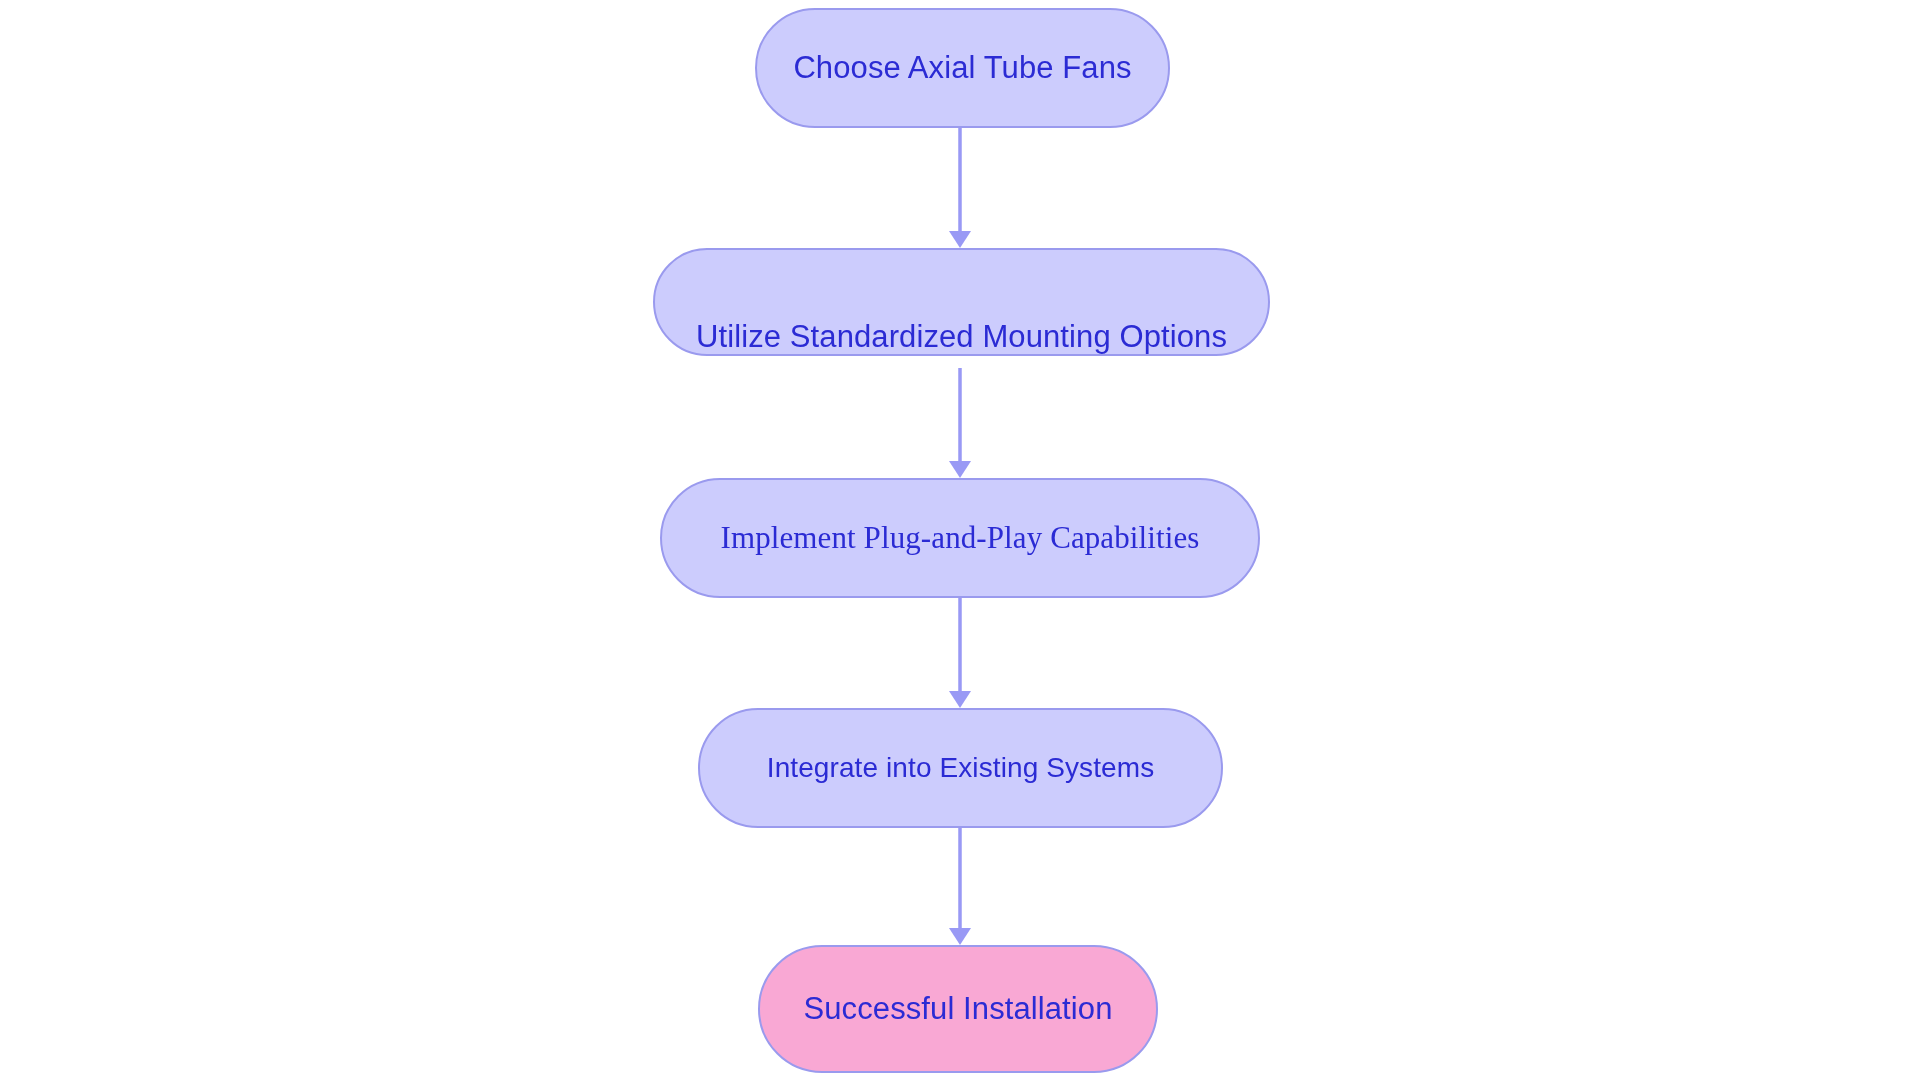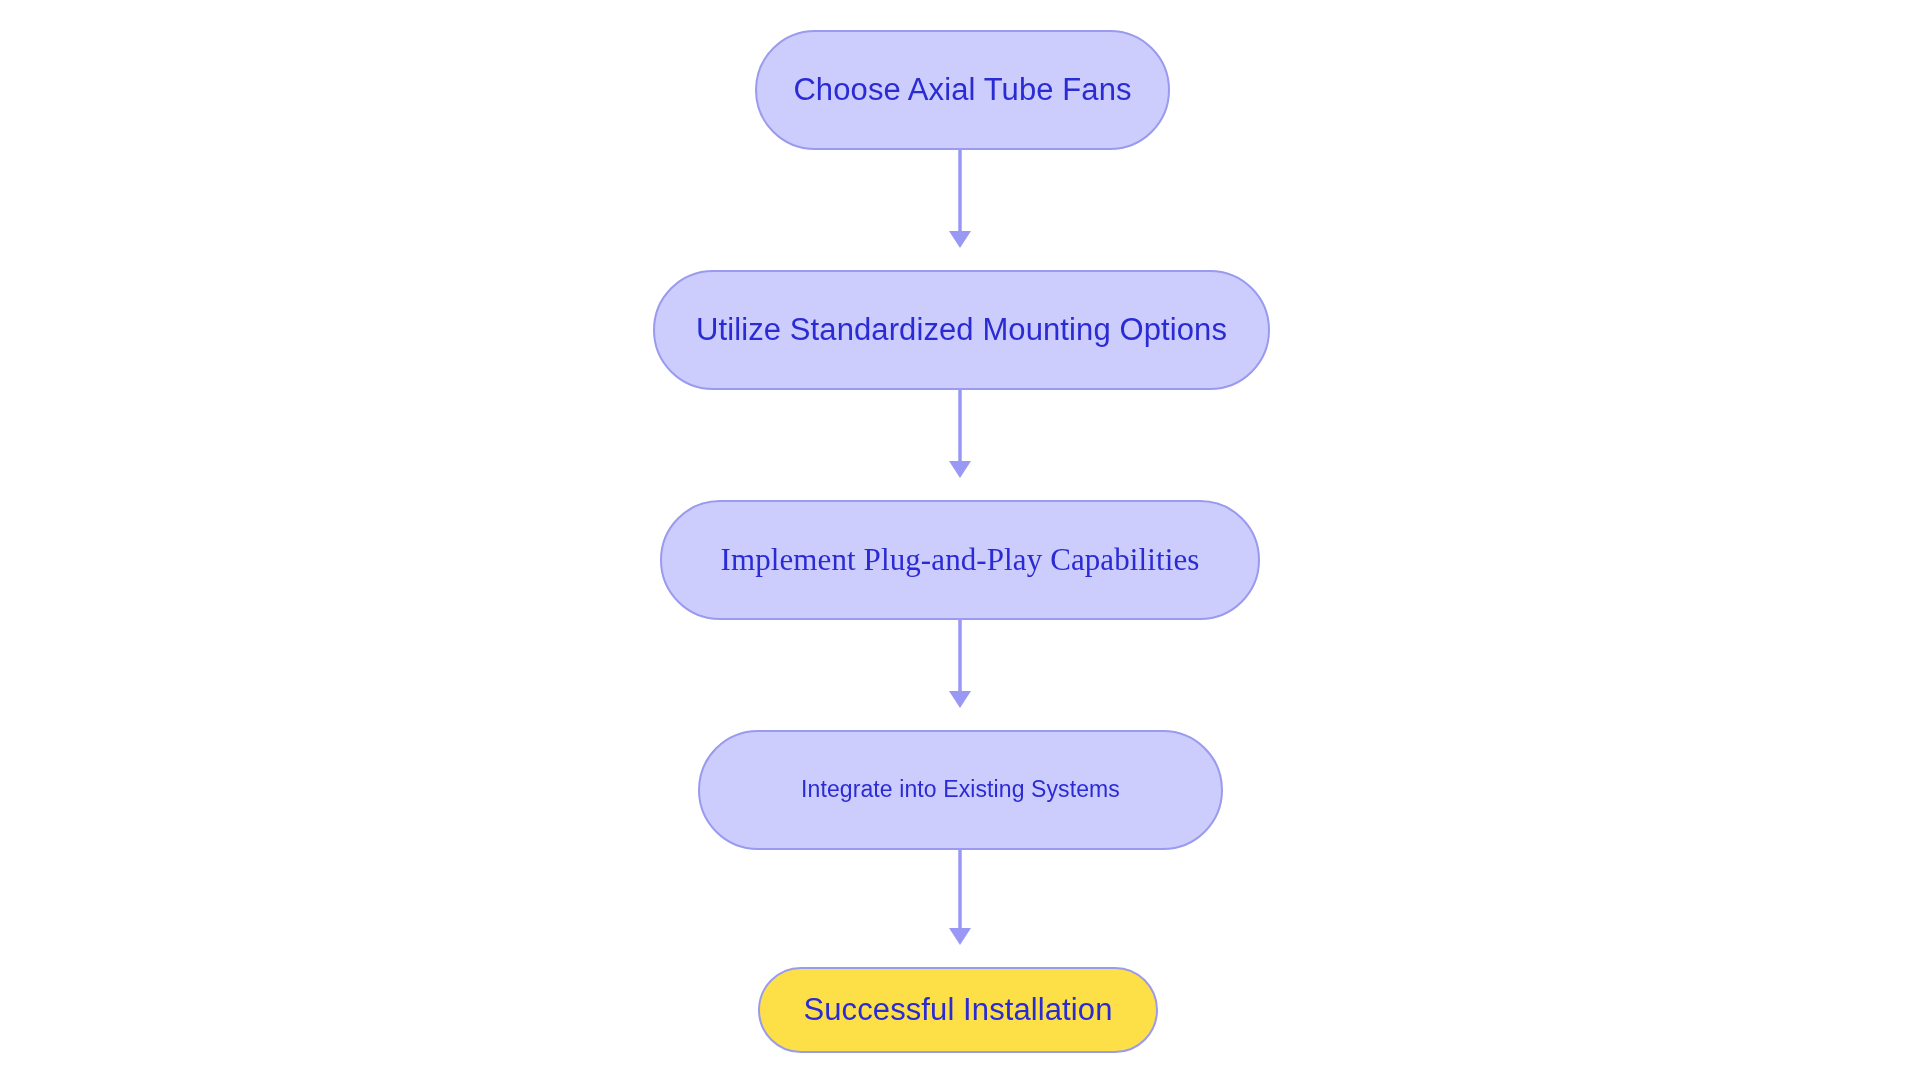--- a/index.html
+++ b/index.html
@@ -31,21 +31,20 @@
     display: flex;
     align-items: center;
     justify-content: center;
     border-style: solid;
     border-width: 2px;
     border-radius: 999px;
     text-align: center;
     line-height: 1.1;
     white-space: nowrap;
     user-select: none;
-    margin-top: 22px;
   }
   .node-label {
     display: block;
     letter-spacing: 0.1px;
   }
 </style>
 </head>
 <body>
 
 <div id="canvas" style="background: rgb(255, 255, 255);">
@@ -66,27 +65,27 @@
       <g>
         <line x1="960" y1="828" x2="960" y2="929" stroke="#9999f5" stroke-width="3.5"></line>
         <polygon points="949,928 971,928 960,945" fill="#9999f5"></polygon>
       </g>
     </svg>
 
   <div id="node-layer">
       <div class="node" style="left: 755px; top: 8px; width: 415px; height: 120px; background: rgb(204, 204, 253); border-color: rgb(154, 154, 238); color: rgb(43, 43, 212); font-size: 31px;">
         <span class="node-label">Choose Axial Tube Fans</span>
       </div>
-      <div class="node" style="left: 653px; top: 248px; width: 617px; height: 120px; background: rgb(204, 204, 253); border-color: rgb(154, 154, 238); color: rgb(43, 43, 212); font-size: 31px;">
+      <div class="node" style="left: 653px; top: 248px; width: 617px; height: 108px; background: rgb(204, 204, 253); border-color: rgb(154, 154, 238); color: rgb(43, 43, 212); font-size: 31px; align-items: flex-end;">
         <span class="node-label">Utilize Standardized Mounting Options</span>
       </div>
       <div class="node" style="left: 660px; top: 478px; width: 600px; height: 120px; background: rgb(204, 204, 253); border-color: rgb(154, 154, 238); color: rgb(43, 43, 212); font-size: 31px; font-family: Liberation Serif, serif;">
         <span class="node-label">Implement Plug-and-Play Capabilities</span>
       </div>
-      <div class="node" style="left: 698px; top: 708px; width: 525px; height: 120px; background: rgb(204, 204, 253); border-color: rgb(154, 154, 238); color: rgb(43, 43, 212); font-size: 23px;">
+      <div class="node" style="left: 698px; top: 708px; width: 525px; height: 120px; background: rgb(204, 204, 253); border-color: rgb(154, 154, 238); color: rgb(43, 43, 212); font-size: 28px;">
         <span class="node-label">Integrate into Existing Systems</span>
       </div>
-      <div class="node" style="left: 758px; top: 945px; width: 400px; height: 86px; background: #fde047; border-color: rgb(154, 154, 238); color: rgb(43, 43, 212); font-size: 31px;">
+      <div class="node" style="left: 758px; top: 945px; width: 400px; height: 128px; background: #f9a8d4; border-color: rgb(154, 154, 238); color: rgb(43, 43, 212); font-size: 31px;">
         <span class="node-label">Successful Installation</span>
       </div>
     </div>
 
 </div>
 
 </body></html>

